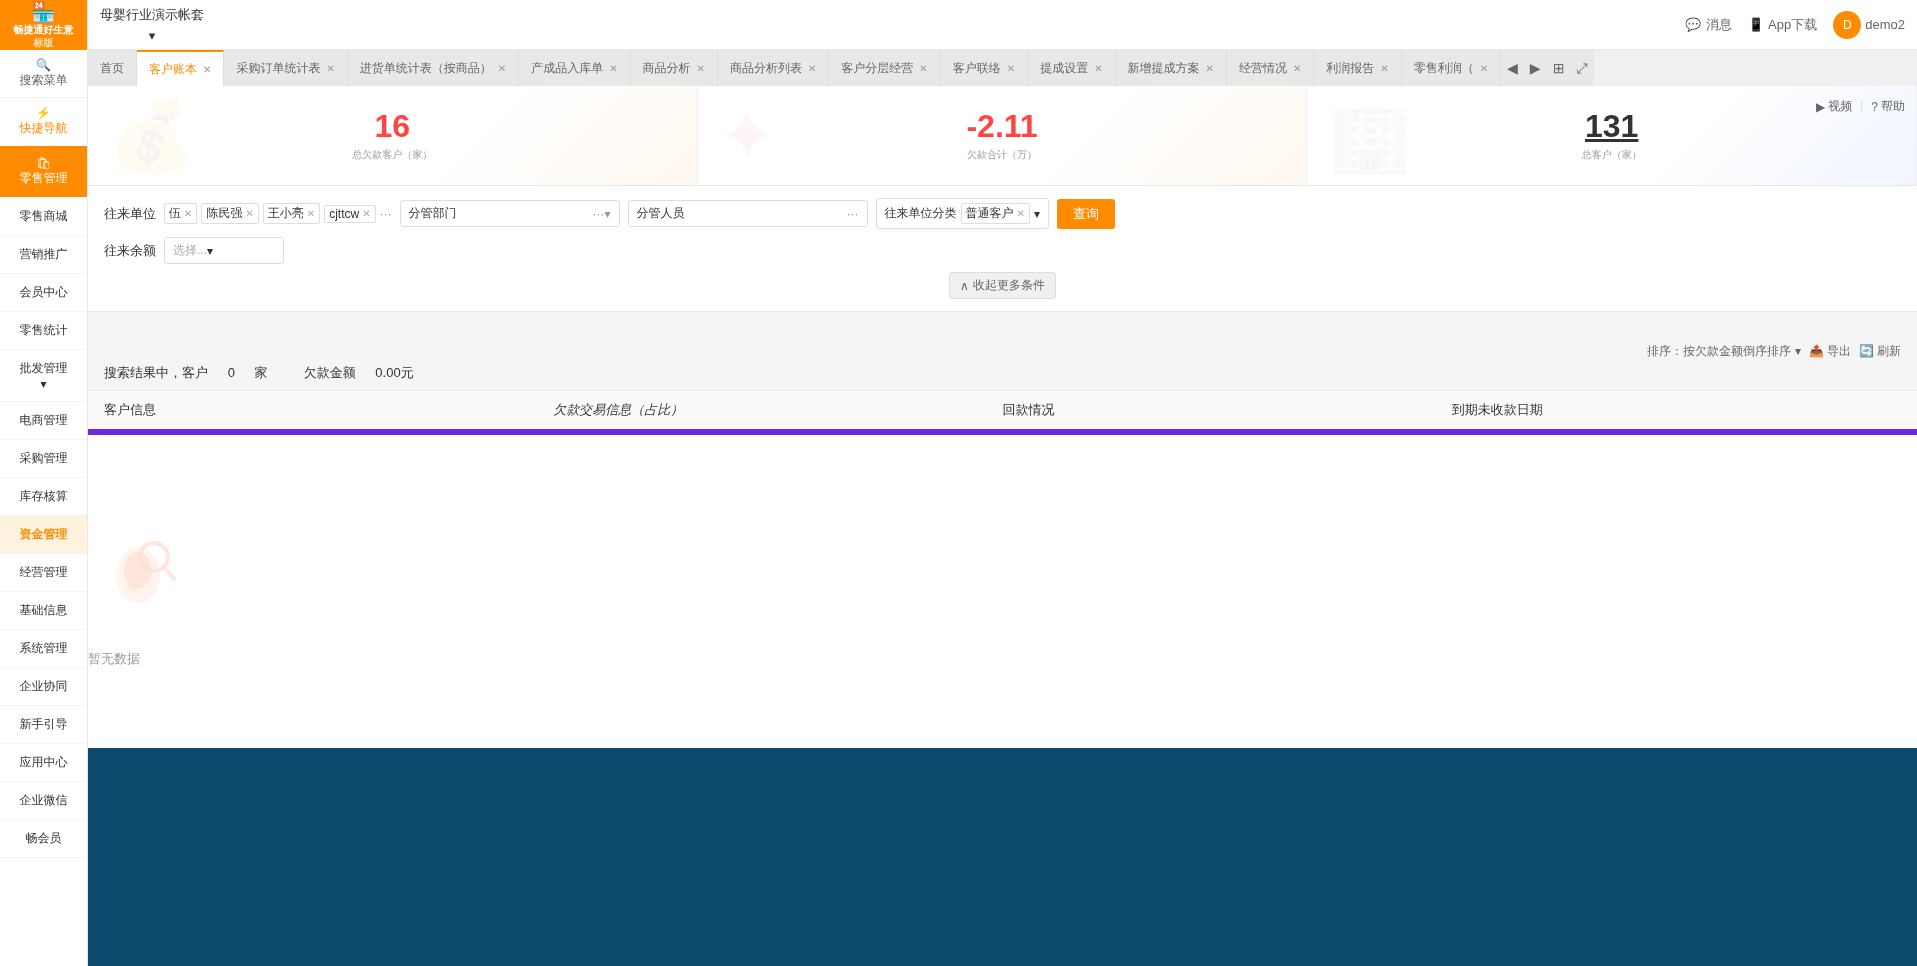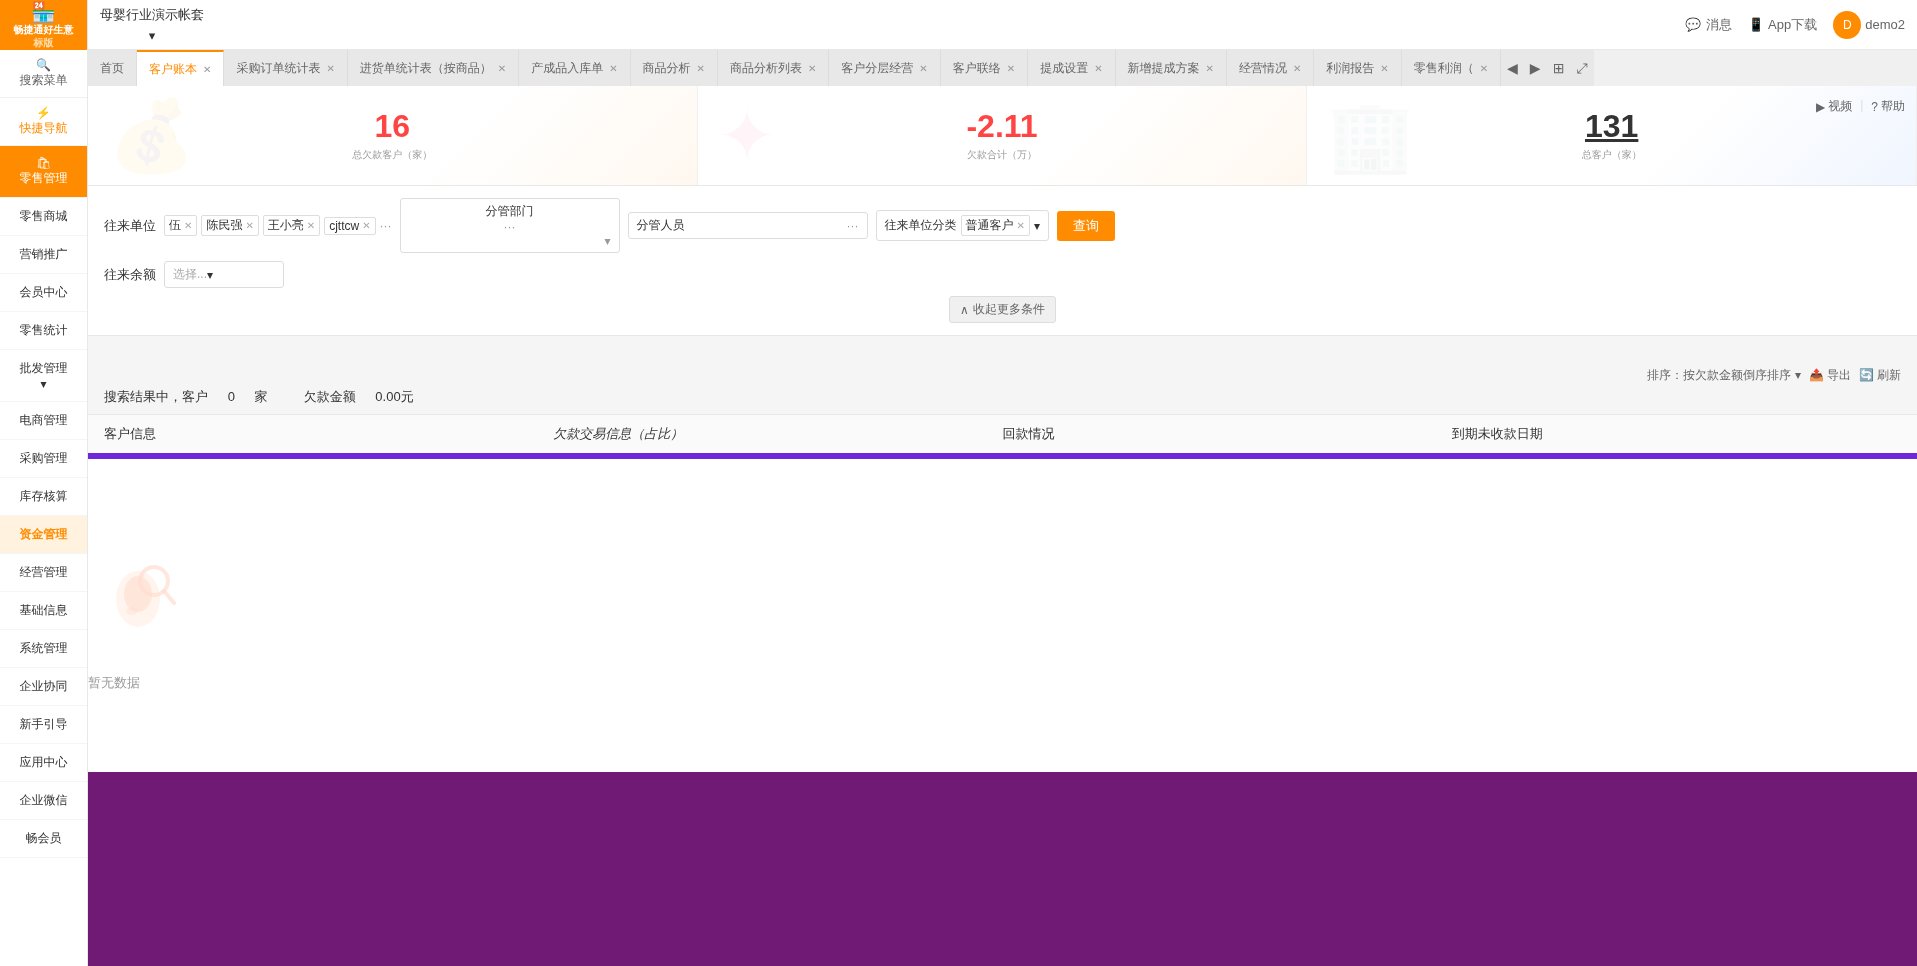--- a/index.html
+++ b/index.html
@@ -25,21 +25,21 @@
     .avatar { width: 28px; height: 28px; border-radius: 50%; background: #ff8c00; display: flex; align-items: center; justify-content: center; color: white; font-size: 12px; }
 
     
     .tabs-bar { background: #f0f0f0; display: flex; align-items: center; height: 36px; overflow: hidden; flex-shrink: 0; }
     .tab-item { display: flex; align-items: center; padding: 0 12px; height: 36px; font-size: 12px; cursor: pointer; border-right: 1px solid #ddd; white-space: nowrap; background: #e8e8e8; color: #666; flex-shrink: 0; }
     .tab-item.active { background: #fff; color: #ff8c00; border-top: 2px solid #ff8c00; }
     .tab-item .tab-close { margin-left: 6px; color: #999; font-size: 10px; }
     .tabs-nav-btn { padding: 0 6px; cursor: pointer; color: #666; font-size: 14px; height: 36px; display: flex; align-items: center; background: #e8e8e8; }
 
     
-    .content-area { flex: 1; overflow: auto; background: #701a75; }
+    .content-area { flex: 1; overflow: auto; background: #0c4a6e; }
 
     
     .stats-bar { background: #fff; display: flex; align-items: center; height: 100px; border-bottom: 1px solid #e8e8e8; position: relative; }
     .stat-item { flex: 1; display: flex; align-items: center; justify-content: center; border-right: 1px solid #f0f0f0; height: 100%; padding: 16px; position: relative; overflow: hidden; }
     .stat-item:last-child { border-right: none; }
     .stat-content { text-align: center; z-index: 1; }
     .stat-value { font-size: 32px; font-weight: bold; color: #ff4444; line-height: 1; }
     .stat-value.negative { color: #ff4444; }
     .stat-value.black { color: #333; font-weight: bold; text-decoration: underline; }
     .stat-label { font-size: 10px; color: #999; margin-top: 6px; }
@@ -47,21 +47,21 @@
     
     .help-btns { position: absolute; right: 12px; top: 12px; display: flex; gap: 8px; font-size: 12px; color: #666; }
     .help-btn { display: flex; align-items: center; gap: 3px; cursor: pointer; }
 
     
     .filter-area { background: #fff; padding: 12px 16px; border-bottom: 1px solid #e8e8e8; }
     .filter-row { display: flex; align-items: center; gap: 8px; margin-bottom: 8px; flex-wrap: wrap; }
     .filter-label { font-size: 13px; color: #333; white-space: nowrap; }
     .filter-tags { display: flex; align-items: center; gap: 4px; flex-wrap: wrap; }
     .filter-more { color: #999; font-size: 12px; cursor: pointer; }
-    .filter-select { display: flex; align-items: center; border: 1px solid #ddd; border-radius: 3px; padding: 4px 8px; min-width: 180px; cursor: pointer; background: #fff; font-size: 12px; color: #333; flex-direction: column; }
+    .filter-select { display: flex; align-items: center; border: 1px solid #ddd; border-radius: 3px; padding: 4px 8px; min-width: 180px; cursor: pointer; background: #fff; font-size: 12px; color: #333; }
     .filter-select .arrow { margin-left: auto; color: #999; }
     .filter-person { display: flex; align-items: center; border: 1px solid #ddd; border-radius: 3px; padding: 4px 8px; min-width: 200px; cursor: pointer; background: #fff; font-size: 12px; color: #333; }
     .filter-classify { display: flex; align-items: center; border: 1px solid #ddd; border-radius: 3px; padding: 4px 8px; min-width: 140px; cursor: pointer; background: #fff; font-size: 12px; color: #333; }
     .query-btn { background: #ff8c00; color: white; border: none; border-radius: 3px; padding: 6px 16px; cursor: pointer; font-size: 13px; }
     .balance-select { display: flex; align-items: center; border: 1px solid #ddd; border-radius: 3px; padding: 4px 8px; min-width: 120px; cursor: pointer; background: #fff; font-size: 12px; color: #333; }
     .collapse-btn { display: flex; align-items: center; gap: 4px; color: #666; font-size: 12px; cursor: pointer; background: #f0f0f0; border: 1px solid #ddd; border-radius: 3px; padding: 4px 10px; }
 
     
     .result-bar { display: flex; align-items: center; justify-content: space-between; padding: 8px 16px; background: #f5f5f5; border-bottom: 1px solid #e8e8e8; }
     .result-info { font-size: 13px; color: #333; margin-top: 44px; }

